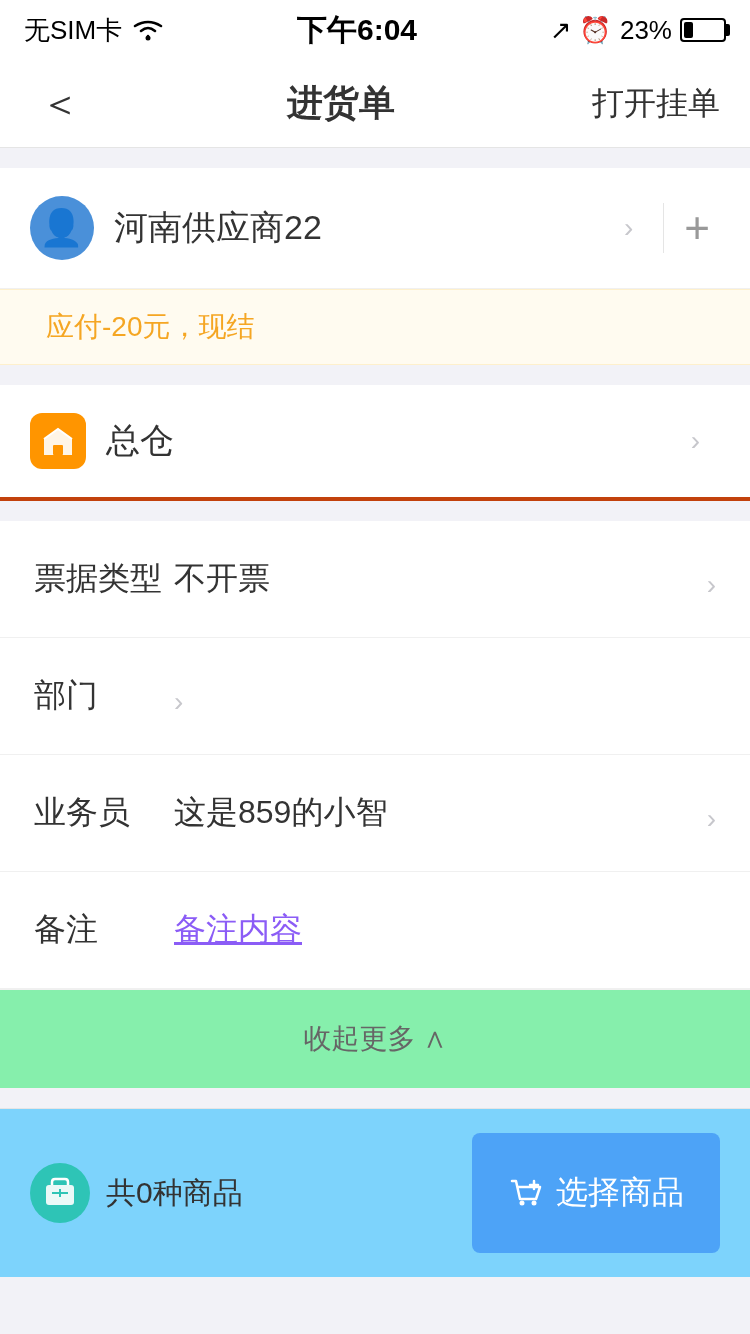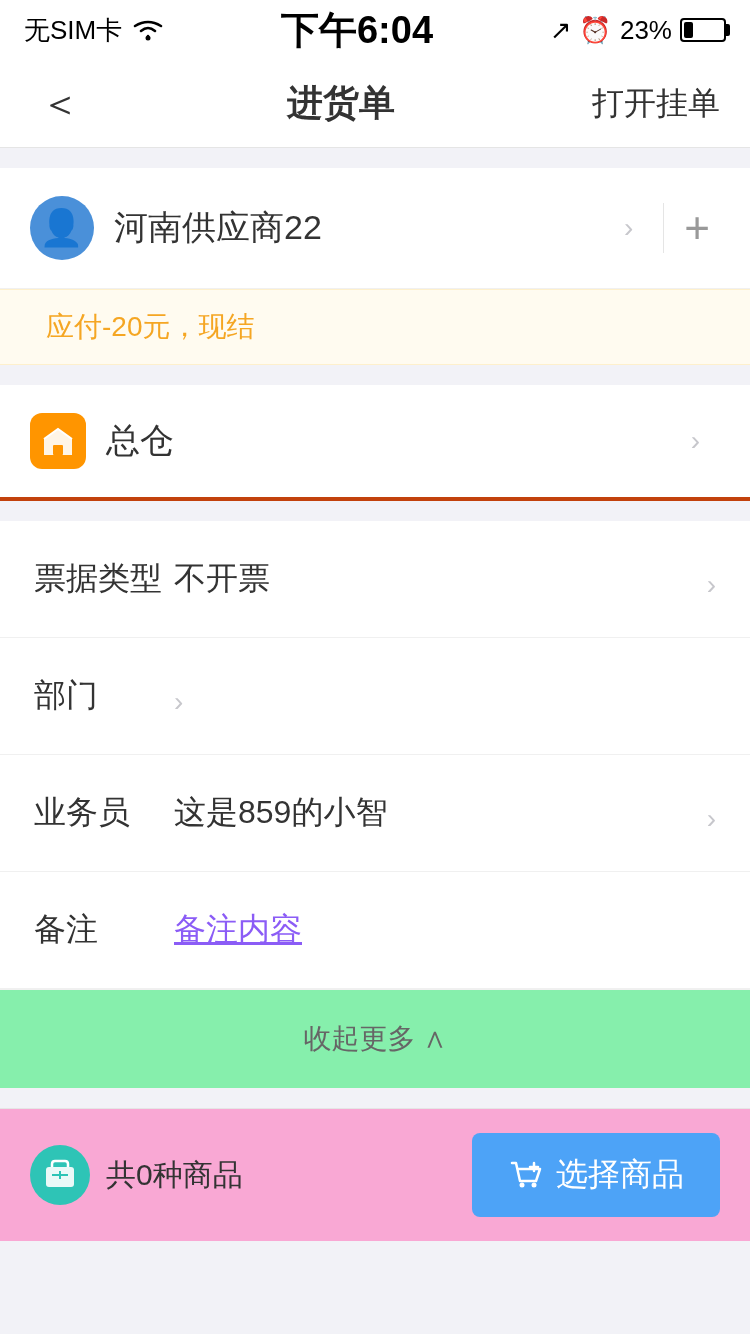--- a/index.html
+++ b/index.html
@@ -26,21 +26,21 @@
       font-weight: 500;
       color: #000;
       gap: 37px;
     }
     .status-left {
       display: flex;
       align-items: center;
       gap: 10px;
     }
     .status-center {
-      font-size: 38px;
+      font-size: 30px;
       font-weight: 600;
     }
     .status-right {
       display: flex;
       align-items: center;
       gap: 8px;
       font-size: 26px;
     }
     .battery-icon {
       width: 46px;
@@ -224,21 +224,21 @@
       padding: 30px;
       text-align: center;
       font-size: 28px;
       color: #666;
       border-top: 1px solid #f0f0f0;
       cursor: pointer;
     }
 
     
     .bottom-bar {
-      background: #f9a8d4;
+      background: #7dd3fc;
       padding: 24px 30px;
       display: flex;
       align-items: center;
       justify-content: space-between;
       border-top: 1px solid #e5e5e5;
       margin-top: 20px;
     }
     .product-count-icon {
       width: 60px;
       height: 60px;
@@ -257,21 +257,21 @@
     }
     .product-count-text {
       font-size: 30px;
       color: #333;
     }
     .select-product-btn {
       background: #4da3f7;
       color: #fff;
       border: none;
       border-radius: 8px;
-      padding: 20px 36px;
+      padding: 38px 36px;
       font-size: 32px;
       display: flex;
       align-items: center;
       gap: 12px;
       cursor: pointer;
     }
 
     .gray-bg {
       background: #f2f2f7;
       height: 280px;

